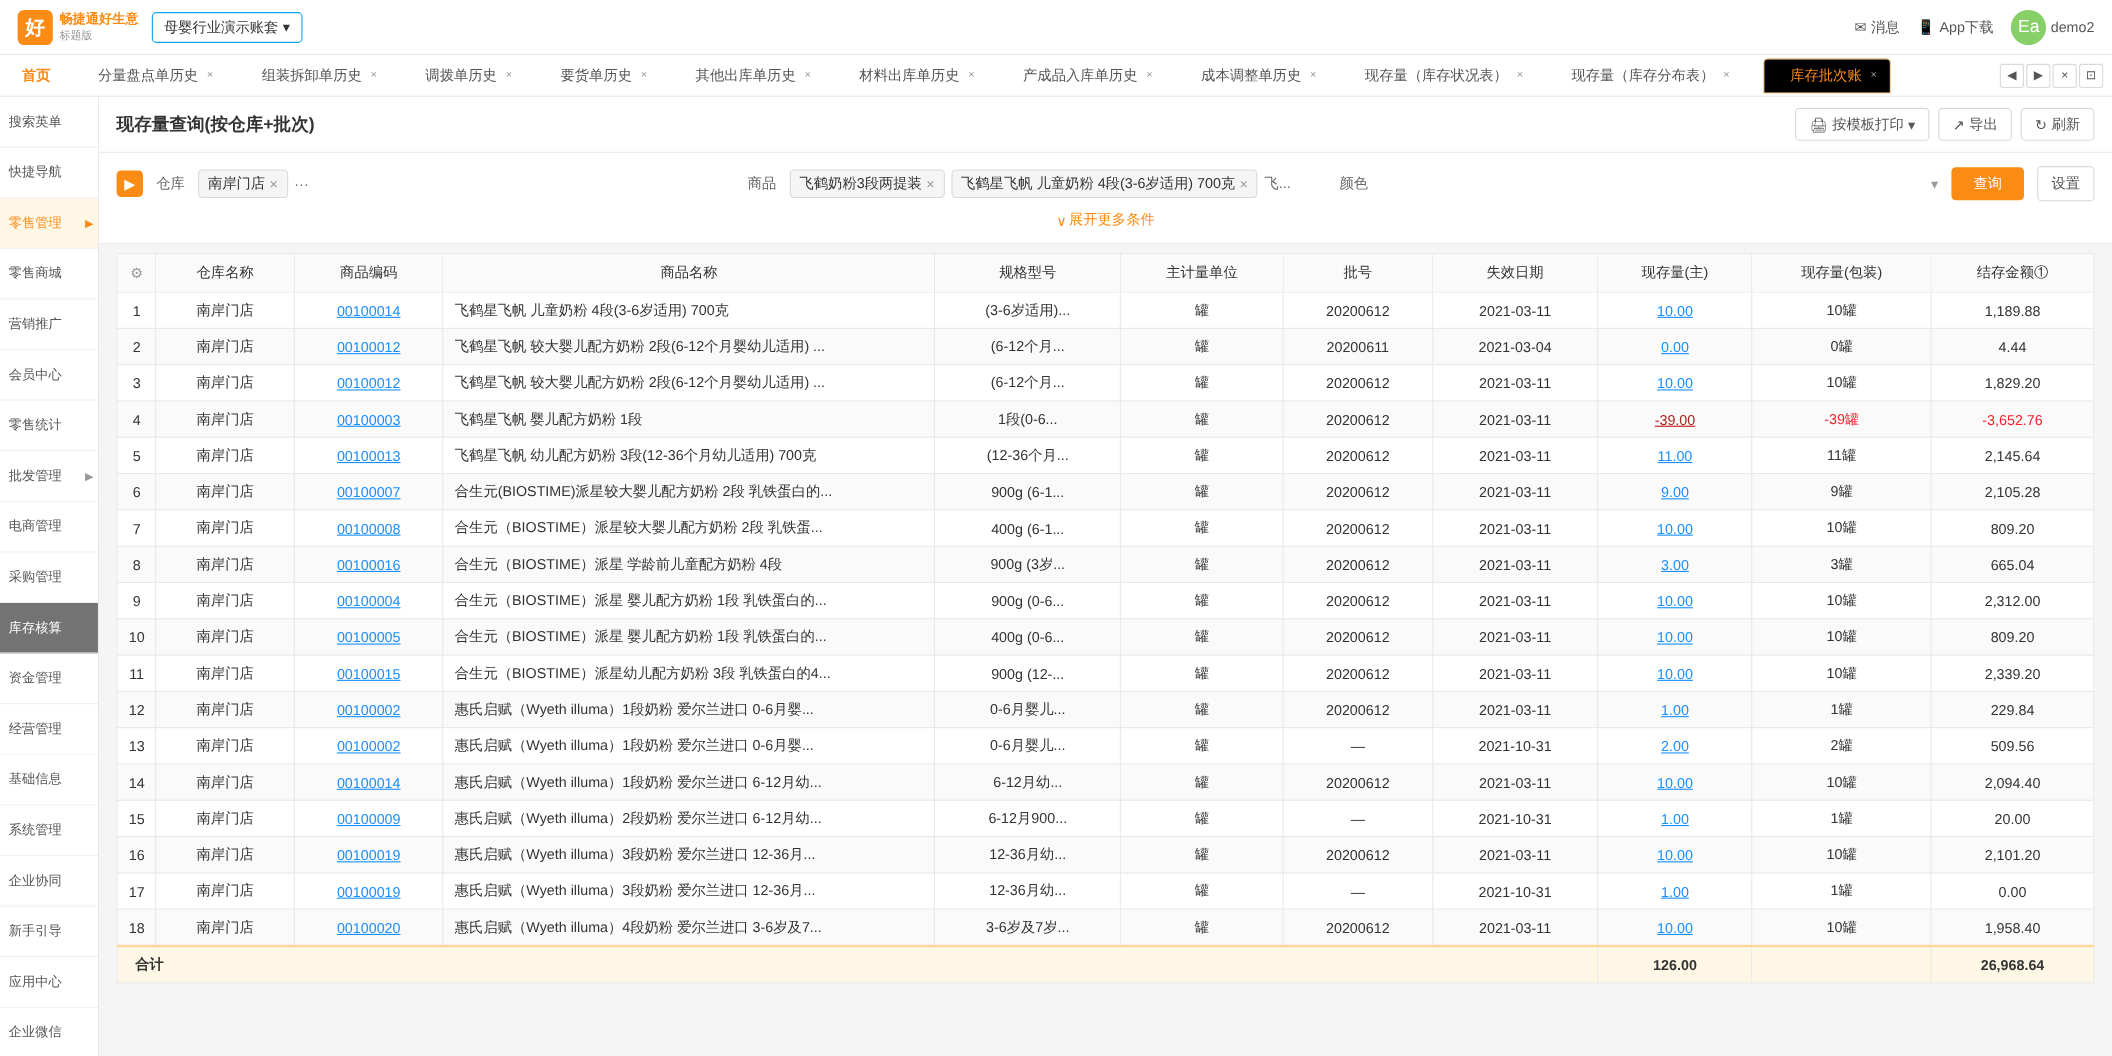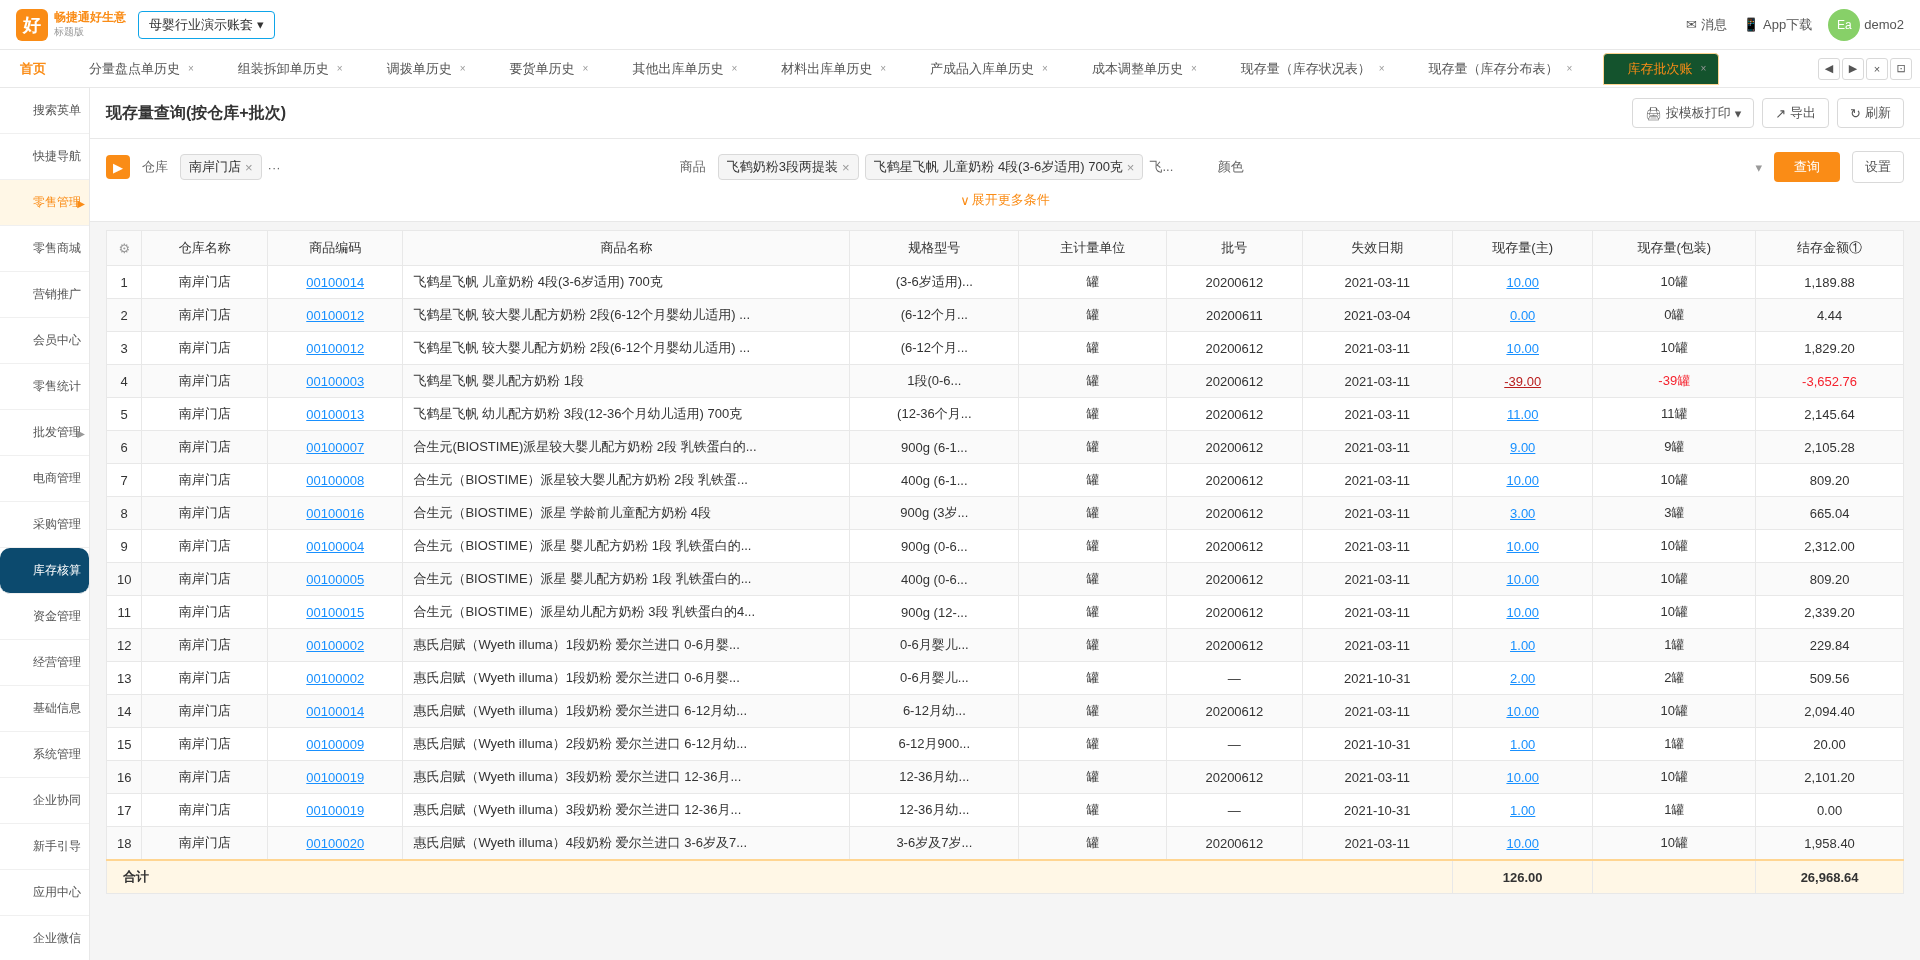--- a/index.html
+++ b/index.html
@@ -14,21 +14,21 @@
       padding: 0 16px;
       border-bottom: 1px solid #e8e8e8;
       justify-content: space-between;
     }
     .top-bar-left { display: flex; align-items: center; gap: 12px; }
     .logo-area { display: flex; align-items: center; gap: 6px; color: #fa8c16; font-weight: bold; font-size: 14px; }
     .logo-icon { width: 32px; height: 32px; background: #fa8c16; border-radius: 6px; display: flex; align-items: center; justify-content: center; color: white; font-size: 18px; }
     .dropdown-selector { display: flex; align-items: center; gap: 4px; color: #333; cursor: pointer; border: 1px solid #0ea5e9; padding: 4px 10px; border-radius: 4px; }
     .top-bar-right { display: flex; align-items: center; gap: 16px; color: #555; }
     .top-right-item { display: flex; align-items: center; gap: 4px; cursor: pointer; }
-    .avatar { width: 32px; height: 32px; border-radius: 50%; background: #87d068; display: flex; align-items: center; justify-content: center; color: white; font-size: 12px; }
+    .avatar { width: 32px; height: 32px; border-radius: 50%; background: #87d068; display: flex; align-items: center; justify-content: center; color: white; font-size: 16px; }
 
     
     .nav-tabs {
       background: #fff;
       height: 38px;
       display: flex;
       align-items: center;
       border-bottom: 1px solid #e8e8e8;
       overflow: hidden;
       padding: 0 8px;
@@ -41,32 +41,32 @@
       align-items: center;
       gap: 6px;
       border: 1px solid transparent;
       border-radius: 4px 4px 0 0;
       cursor: pointer;
       white-space: nowrap;
       font-size: 12px;
       color: #555;
     }
     .nav-tab.home { color: #fa8c16; font-weight: bold; border: none; }
-    .nav-tab.active { background: #14532d; border-color: #ffd591; color: #fa8c16; padding-left: 23px; }
+    .nav-tab.active { background: #000000; border-color: #ffd591; color: #fa8c16; padding-left: 23px; }
     .nav-tab .close-x { color: #999; font-size: 10px; margin-left: 2px; }
     .nav-tab-arrows { display: flex; gap: 2px; margin-left: auto; }
     .nav-arrow { width: 22px; height: 22px; border: 1px solid #d9d9d9; border-radius: 3px; display: flex; align-items: center; justify-content: center; cursor: pointer; color: #555; font-size: 11px; }
 
     
     .main-layout { display: flex; flex: 1; overflow: hidden; }
 
     
     .sidebar { width: 90px; background: #fff; border-right: 1px solid #e8e8e8; display: flex; flex-direction: column; overflow-y: auto; }
-    .sidebar-item { padding: 14px 8px; text-align: right; cursor: pointer; color: #555; font-size: 12px; border-bottom: 1px solid #f0f0f0; }
-    .sidebar-item.active { background: #0c4a6e; color: white; border-radius: 10px; }
+    .sidebar-item { padding: 14px 8px; text-align: left; cursor: pointer; color: #555; font-size: 12px; border-bottom: 1px solid #f0f0f0; }
+    .sidebar-item.active { background: #737373; color: white; }
 
     
     .content-area { flex: 1; overflow: hidden; display: flex; flex-direction: column; background: #f5f5f5; }
 
     
     .page-header { background: #fff; padding: 10px 16px; display: flex; align-items: center; justify-content: space-between; border-bottom: 1px solid #e8e8e8; }
     .page-title { font-size: 16px; font-weight: bold; color: #333; }
     .header-actions { display: flex; align-items: center; gap: 8px; }
     .btn-print { border: 1px solid #d9d9d9; background: #fff; padding: 5px 12px; border-radius: 4px; cursor: pointer; display: flex; align-items: center; gap: 4px; color: #555; }
     .btn-export { border: 1px solid #d9d9d9; background: #fff; padding: 5px 12px; border-radius: 4px; cursor: pointer; display: flex; align-items: center; gap: 4px; color: #555; }

